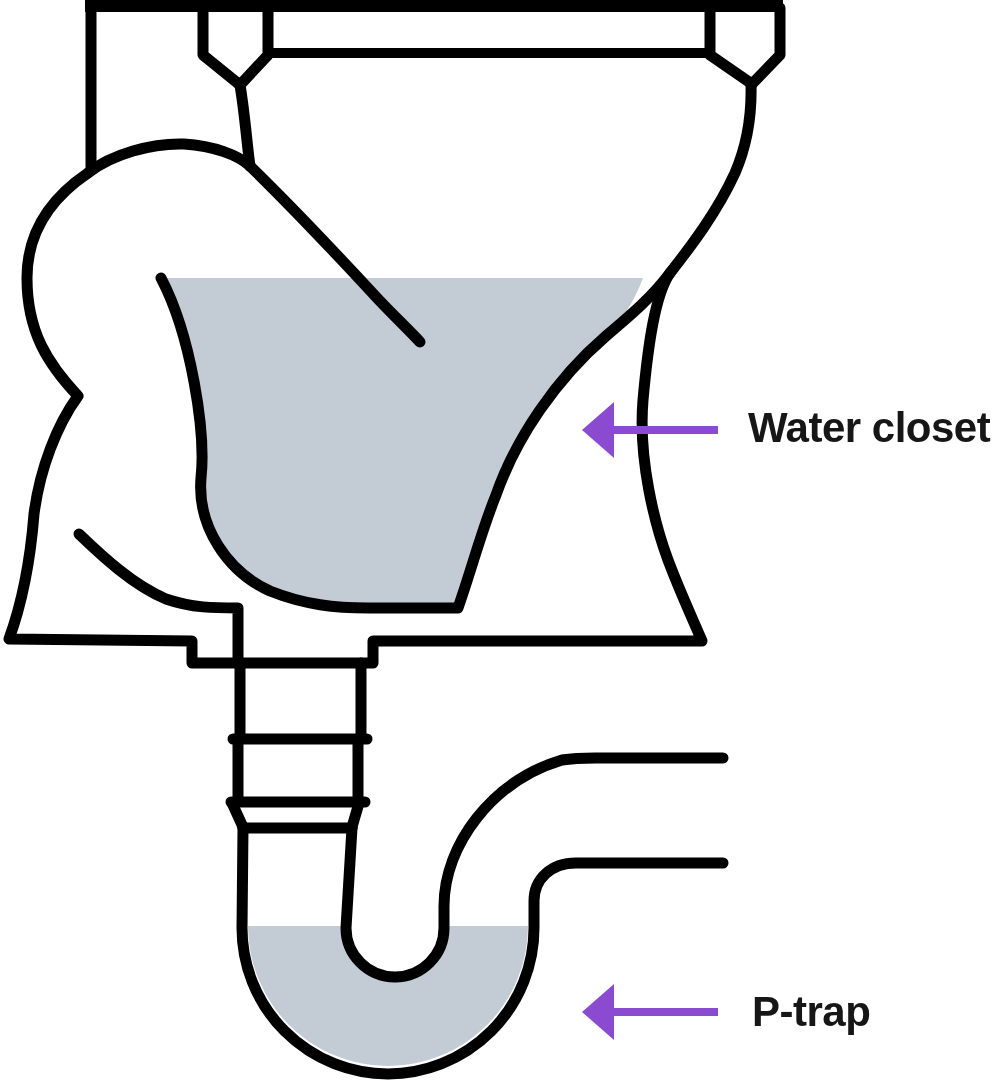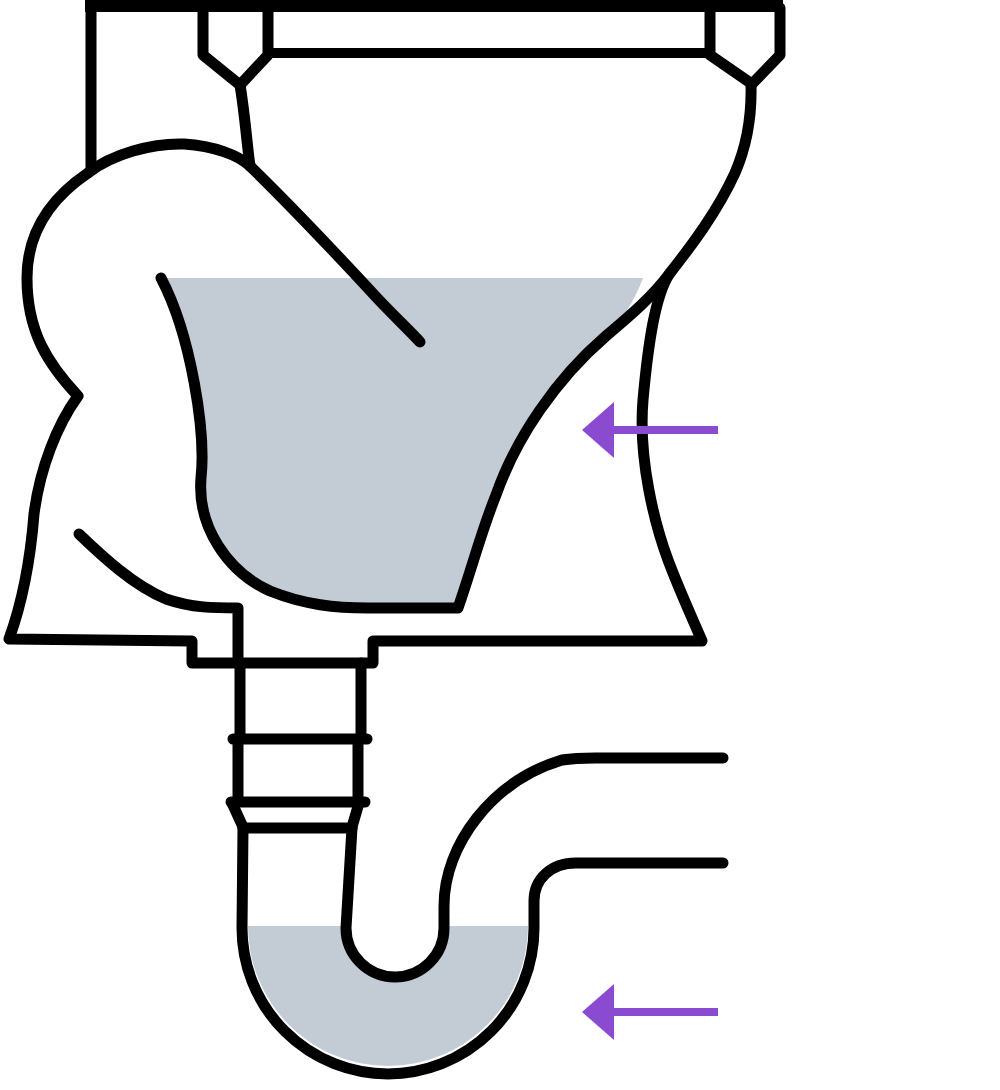--- a/index.html
+++ b/index.html
@@ -118,15 +118,17 @@
       <path d="M 582,430 L 614,402 L 614,458 Z"></path>
       <rect x="610" y="426" width="108" height="8"></rect>
     </g>
     <g fill="#8b4bd1">
       <path d="M 582,1012 L 614,984 L 614,1040 Z"></path>
       <rect x="610" y="1008" width="108" height="8"></rect>
     </g>
   </svg>
 
   <div class="label label-wc">
+    <div>Water closet</div>
   </div>
+  <div class="label label-ptrap">P-trap</div>
 
 </div>
 
 </body></html>

